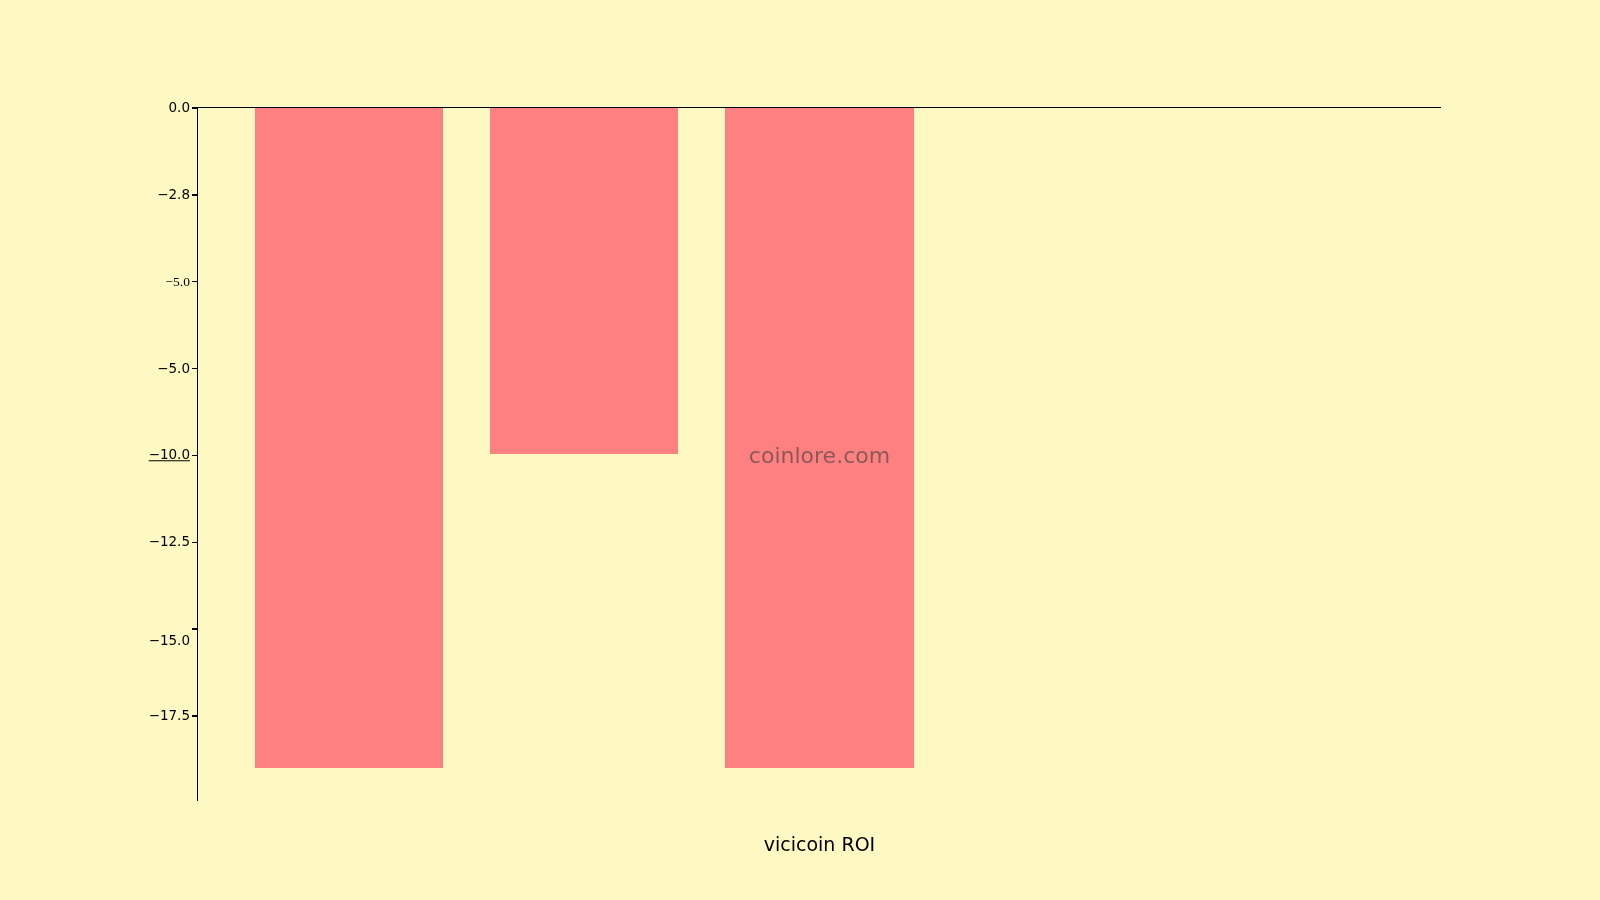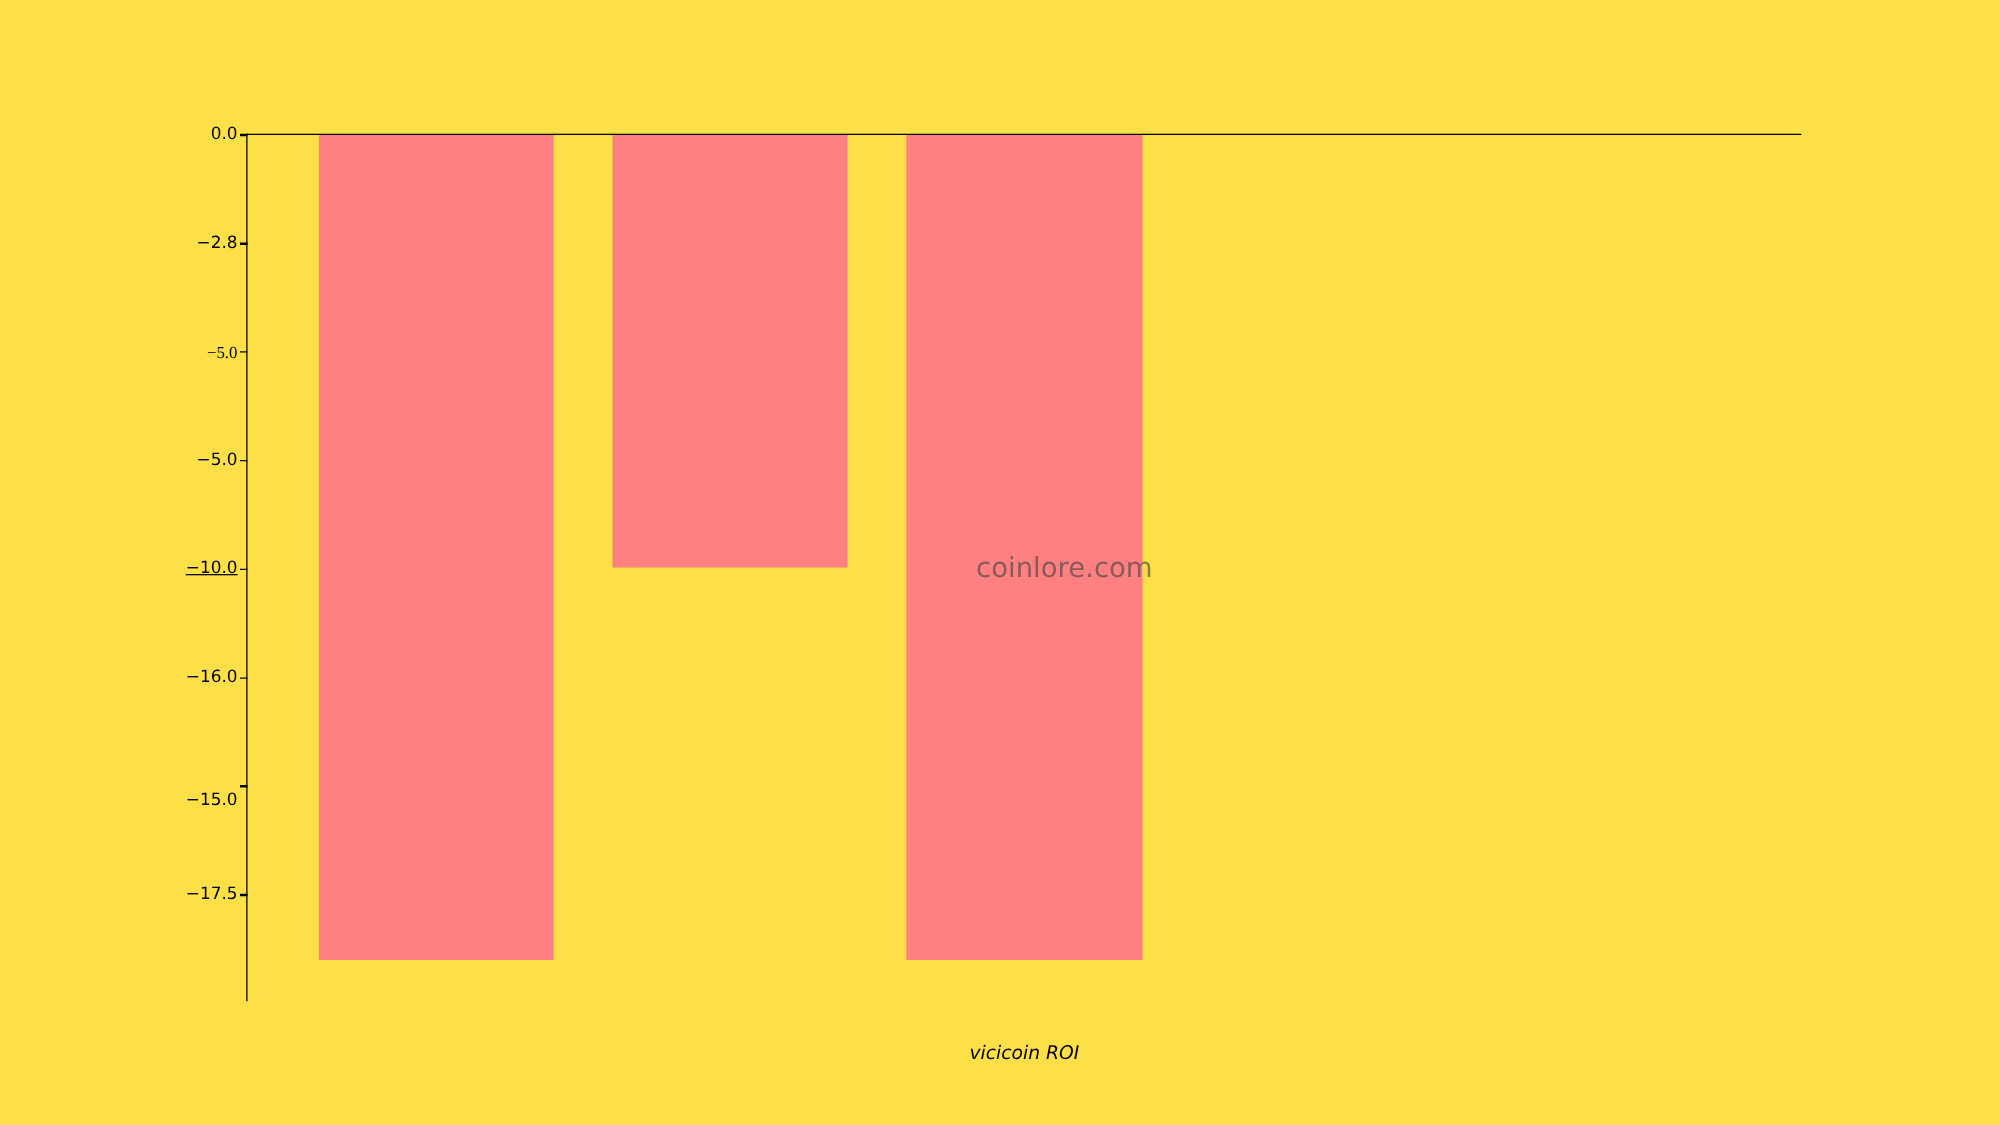--- a/index.html
+++ b/index.html
@@ -4,21 +4,21 @@
 <style>
   html, body {
     margin: 0;
     padding: 0;
     background: #ffffff;
   }
   .figure {
     position: relative;
     width: 1600px;
     height: 900px;
-    background: #fde047;
+    background: #fef9c3;
     font-family: "DejaVu Sans", "Liberation Sans", sans-serif;
     overflow: hidden;
   }
   .plot-area {
     position: absolute;
     left: 198px;
     top: 108px;
     width: 1243px;
     height: 693px;
   }
@@ -66,23 +66,22 @@
     transform: translate(-50%, -50%);
     font-size: 22px;
     white-space: nowrap;
   }
   .x-label {
     position: absolute;
     left: 198px;
     width: 1243px;
     top: 833px;
     text-align: center;
-    font-size: 15px;
+    font-size: 19px;
     color: #000000;
-    font-style: italic;
   }
 </style>
 </head>
 <body>
 
 <div class="figure">
 
   <div class="zero-line"></div>
   <div class="y-spine"></div>
 
@@ -91,29 +90,29 @@
       <div class="y-tick-label" style="top: 108px; color: rgb(0, 0, 0);">0.0</div>
       <div class="y-tick-mark" style="top: 194.142px; background: rgb(0, 0, 0);"></div>
       <div class="y-tick-label" style="top: 194.842px; color: rgb(0, 0, 0);">−2.8</div>
       <div class="y-tick-mark" style="top: 280.984px; background: rgb(0, 0, 0);"></div>
       <div class="y-tick-label" style="top: 281.684px; color: rgb(0, 0, 0); font-family: Liberation Serif, serif;">−5.0</div>
       <div class="y-tick-mark" style="top: 367.826px; background: rgb(0, 0, 0);"></div>
       <div class="y-tick-label" style="top: 368.526px; color: rgb(0, 0, 0);">−5.0</div>
       <div class="y-tick-mark" style="top: 454.668px; background: rgb(0, 0, 0);"></div>
       <div class="y-tick-label" style="top: 455.368px; color: rgb(0, 0, 0); text-decoration: underline;">−10.0</div>
       <div class="y-tick-mark" style="top: 541.511px; background: rgb(0, 0, 0);"></div>
-      <div class="y-tick-label" style="top: 542.211px; color: rgb(0, 0, 0);">−16.0</div>
+      <div class="y-tick-label" style="top: 542.211px; color: rgb(0, 0, 0);">−12.5</div>
       <div class="y-tick-mark" style="top: 628.353px; background: rgb(0, 0, 0);"></div>
       <div class="y-tick-label" style="top: 629.053px; color: rgb(0, 0, 0); margin-top: 12px;">−15.0</div>
       <div class="y-tick-mark" style="top: 715.195px; background: rgb(0, 0, 0);"></div>
       <div class="y-tick-label" style="top: 715.895px; color: rgb(0, 0, 0);">−17.5</div>
     </div>
 
   <div class="plot-area" id="plot-area">
       <div class="bar" style="left: 527.333px; width: 188.333px; height: 660px; background: rgb(255, 128, 128);"></div>
       <div class="bar" style="left: 291.917px; width: 188.333px; height: 345.632px; background: rgb(255, 128, 128);"></div>
       <div class="bar" style="left: 56.5px; width: 188.333px; height: 660px; background: rgb(255, 128, 128);"></div>
-    <span class="watermark" style="color: rgb(64, 64, 64); opacity: 0.6; margin-left: 32px;">coinlore.com</span>
+    <span class="watermark" style="color: rgb(64, 64, 64); opacity: 0.6;">coinlore.com</span>
   </div>
 
   <div class="x-label" style="color: rgb(0, 0, 0);">vicicoin ROI</div>
 
 </div>
 
 </body></html>

